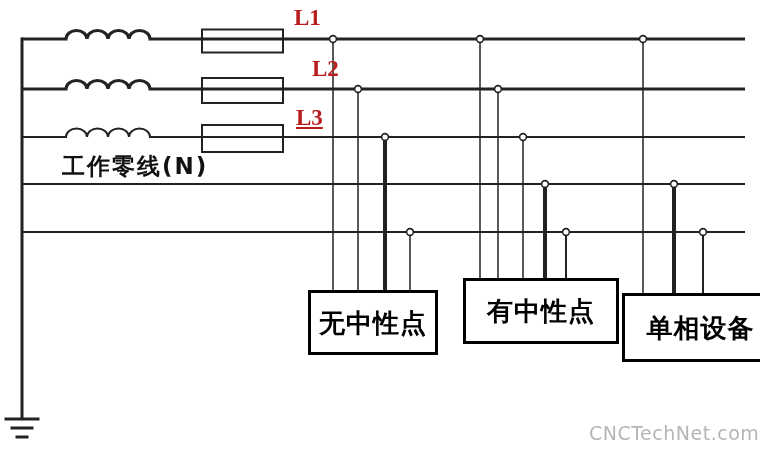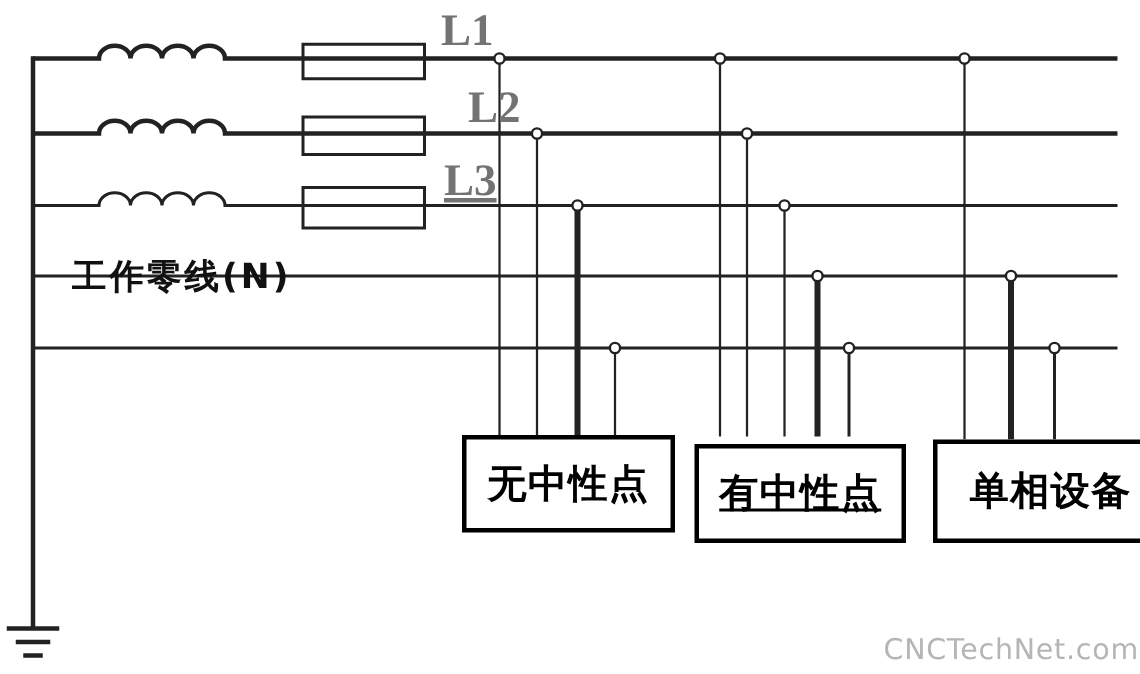--- a/index.html
+++ b/index.html
@@ -3,21 +3,21 @@
 <meta charset="utf-8">
 <style>
   html,body{margin:0;padding:0;background:#fff;}
   #stage{
     position:relative;width:760px;height:449px;background:#fff;overflow:hidden;
     font-family:"DejaVu Sans","Liberation Sans",sans-serif;
   }
   svg{position:absolute;left:0;top:0;}
   .phase-label{
     position:absolute;font-family:"Liberation Serif","DejaVu Serif",serif;
-    font-weight:bold;font-size:30px;color:#737373;line-height:1;text-align:center;
+    font-weight:bold;font-size:23px;color:#b91c1c;line-height:1;text-align:center;
   }
   .bus-label{
     position:absolute;font-weight:bold;font-size:23px;color:#111;
     letter-spacing:2px;line-height:1;white-space:nowrap;
   }
   .device-box{
     position:absolute;border:3px solid #000;background:#fff;
     display:flex;align-items:center;justify-content:center;
     box-sizing:border-box;
   }
@@ -87,26 +87,26 @@
       <circle cx="410" cy="232" r="3.4"></circle>
       <circle cx="566" cy="232" r="3.4"></circle>
       <circle cx="703" cy="232" r="3.4"></circle>
     </g>
   </svg>
 
   <div class="phase-label" style="left:294px;top:6px;">L1</div>
   <div class="phase-label" style="left:296px;top:57px;margin-left:16px;">L2</div>
   <div class="phase-label" style="left:296px;top:106px;text-decoration:underline;">L3</div>
 
-  <div class="bus-label" style="left:48px;top:155px;margin-top:19px;">工作零线(N)</div>
+  <div class="bus-label" style="left:62px;top:155px;">工作零线(N)</div>
 
-  <div class="device-box" style="left:308px;top:290px;width:142px;height:65px;justify-content:center;">
+  <div class="device-box" style="left:308px;top:290px;width:130px;height:65px;justify-content:center;">
     <span class="device-label">无中性点</span>
   </div>
-  <div class="device-box" style="left:463px;top:296px;width:141px;height:66px;text-decoration:underline;">
+  <div class="device-box" style="left:463px;top:278px;width:156px;height:66px;">
     <span class="device-label">有中性点</span>
   </div>
   <div class="device-box" style="left:622px;top:293px;width:157px;height:69px;">
     <span class="device-label">单相设备</span>
   </div>
 
   <div class="watermark">CNCTechNet.com</div>
 
 </div>
 

